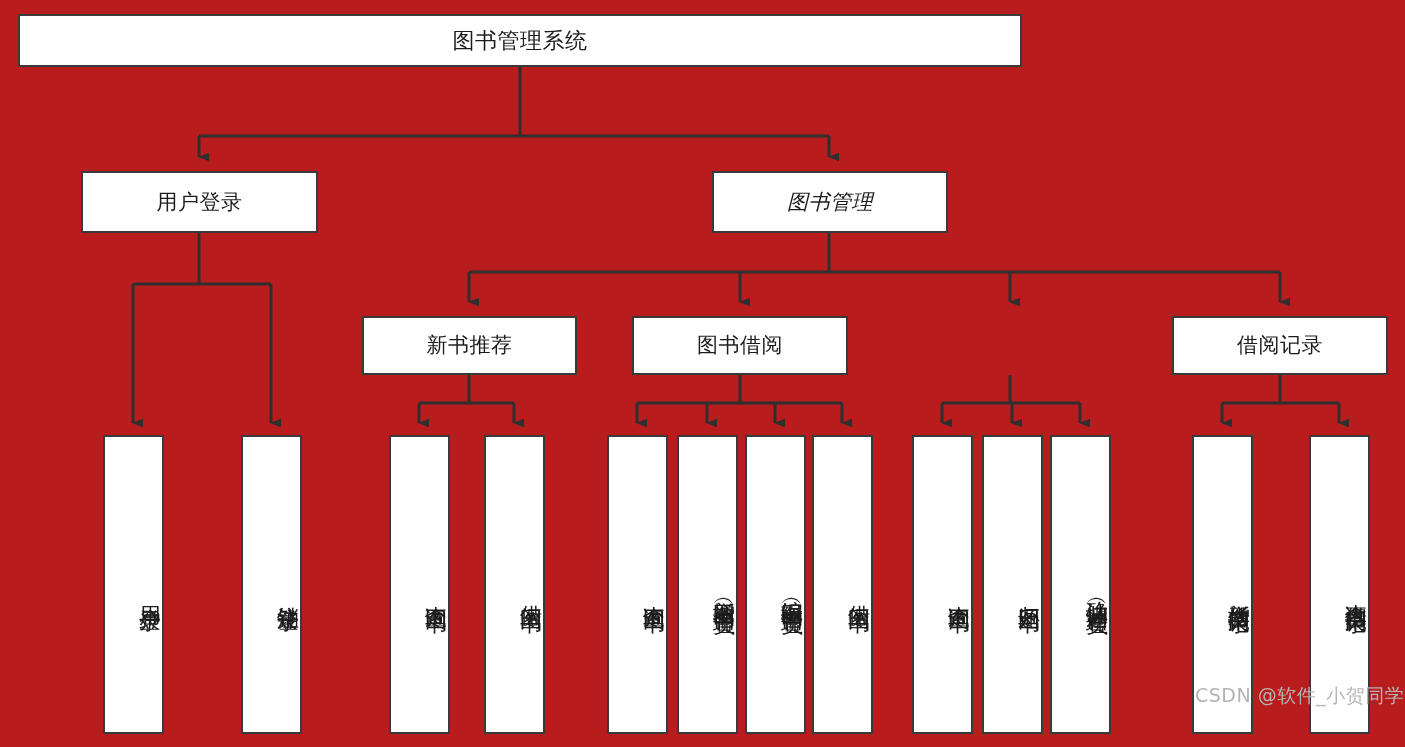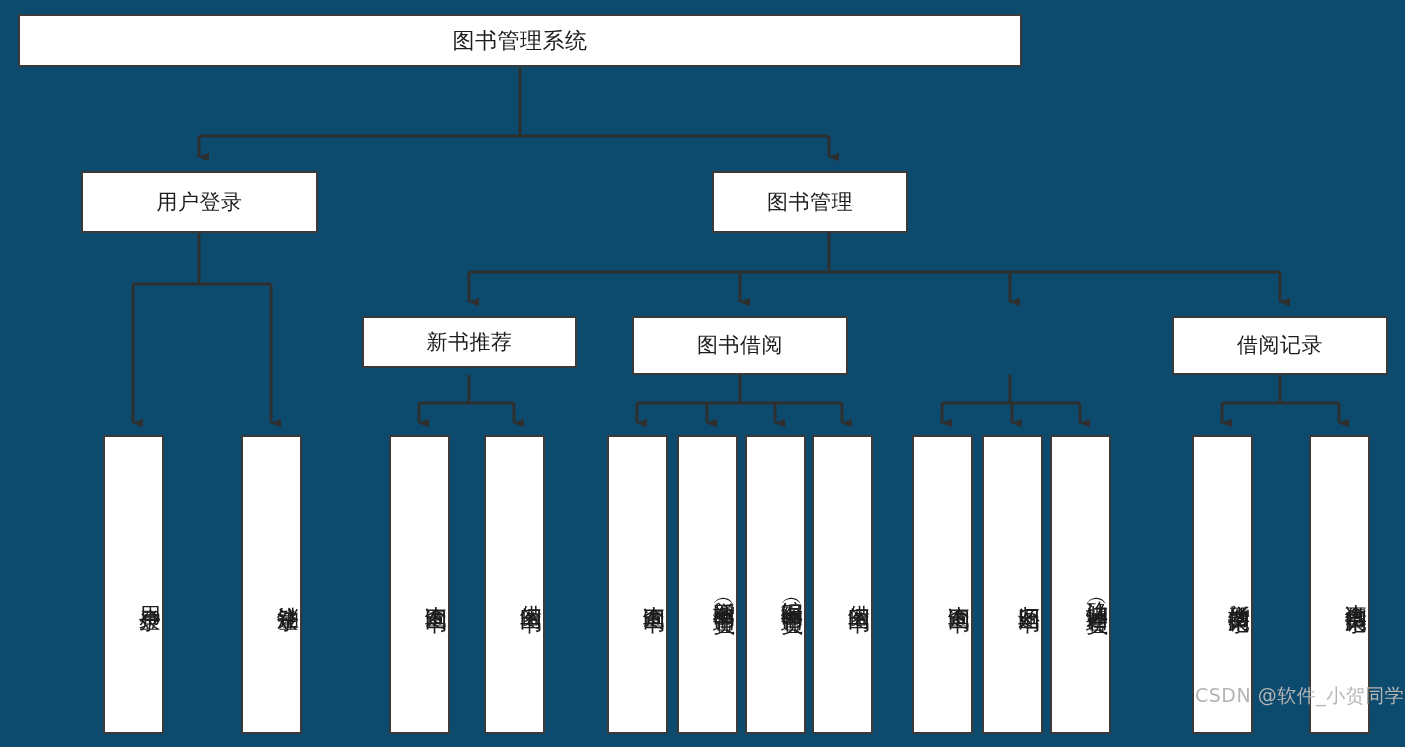--- a/index.html
+++ b/index.html
@@ -8,21 +8,21 @@
     padding: 0;
     background: #ffffff;
   }
   body {
     font-family: "DejaVu Sans", "Liberation Sans", sans-serif;
   }
   #canvas {
     position: relative;
     width: 1405px;
     height: 747px;
-    background: #0c4a6e;
+    background: #b91c1c;
     overflow: hidden;
   }
   svg.edges {
     position: absolute;
     left: 0;
     top: 0;
     width: 1405px;
     height: 747px;
     pointer-events: none;
   }
@@ -122,25 +122,25 @@
     </g>
   </svg>
 
   <div class="node root" style="left:18px; top:14px; width:1004px; height:53px;">
     <span>图书管理系统</span>
   </div>
 
   <div class="node" style="left:81px; top:171px; width:237px; height:62px;">
     <span>用户登录</span>
   </div>
-  <div class="node" style="left:712px; top:171px; width:196px; height:62px;">
+  <div class="node" style="left:712px; top:171px; width:236px; height:62px;font-style:italic;">
     <span>图书管理</span>
   </div>
 
-  <div class="node" style="left:362px; top:316px; width:215px; height:52px;">
+  <div class="node" style="left:362px; top:316px; width:215px; height:59px;">
     <span>新书推荐</span>
   </div>
   <div class="node" style="left:632px; top:316px; width:216px; height:59px;">
     <span>图书借阅</span>
   </div>
   <div class="node" style="left:1172px; top:316px; width:216px; height:59px;text-align:center;">
     <span>借阅记录</span>
   </div>
 
   <div class="node vert" style="left:103px; top:435px; width:61px; height:299px;">

